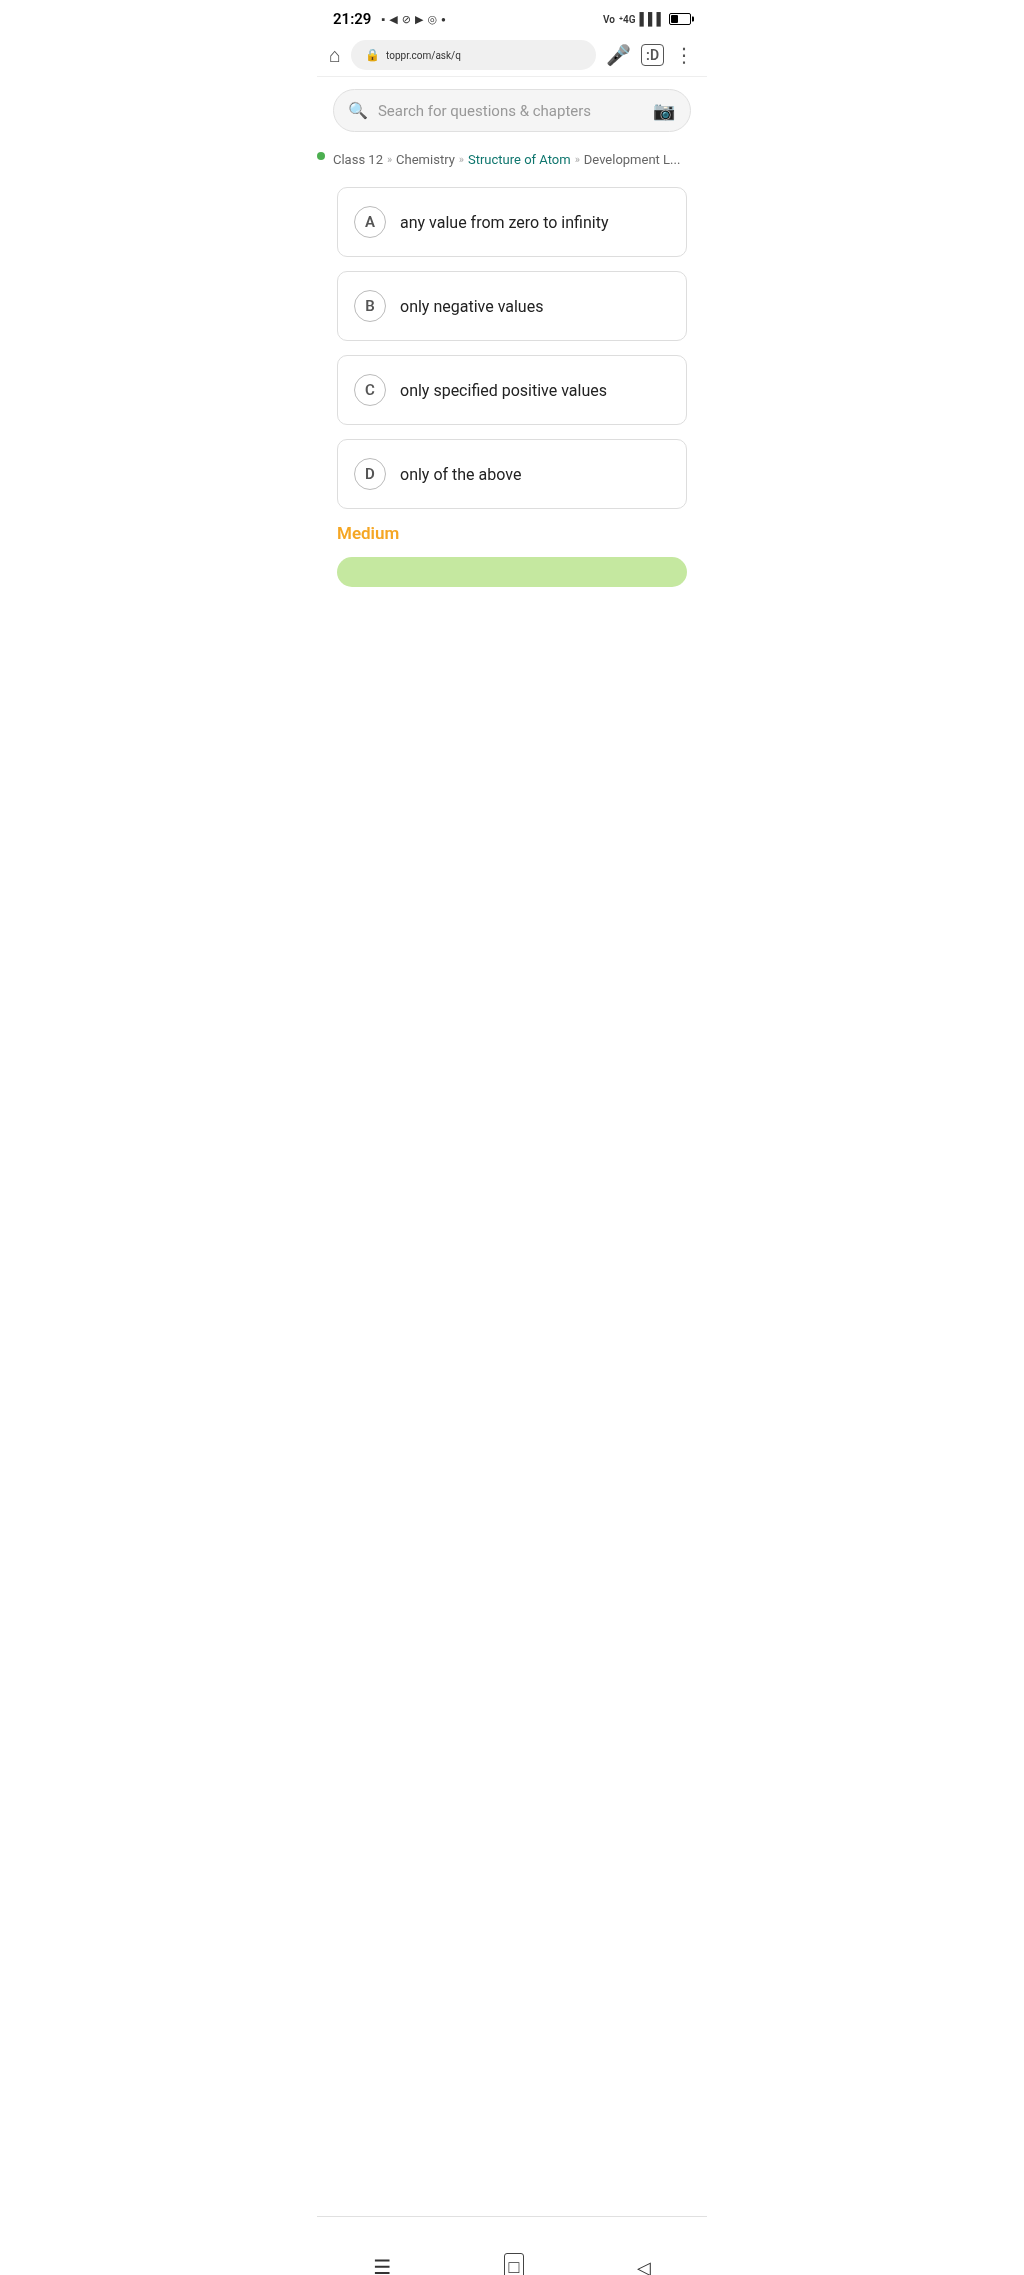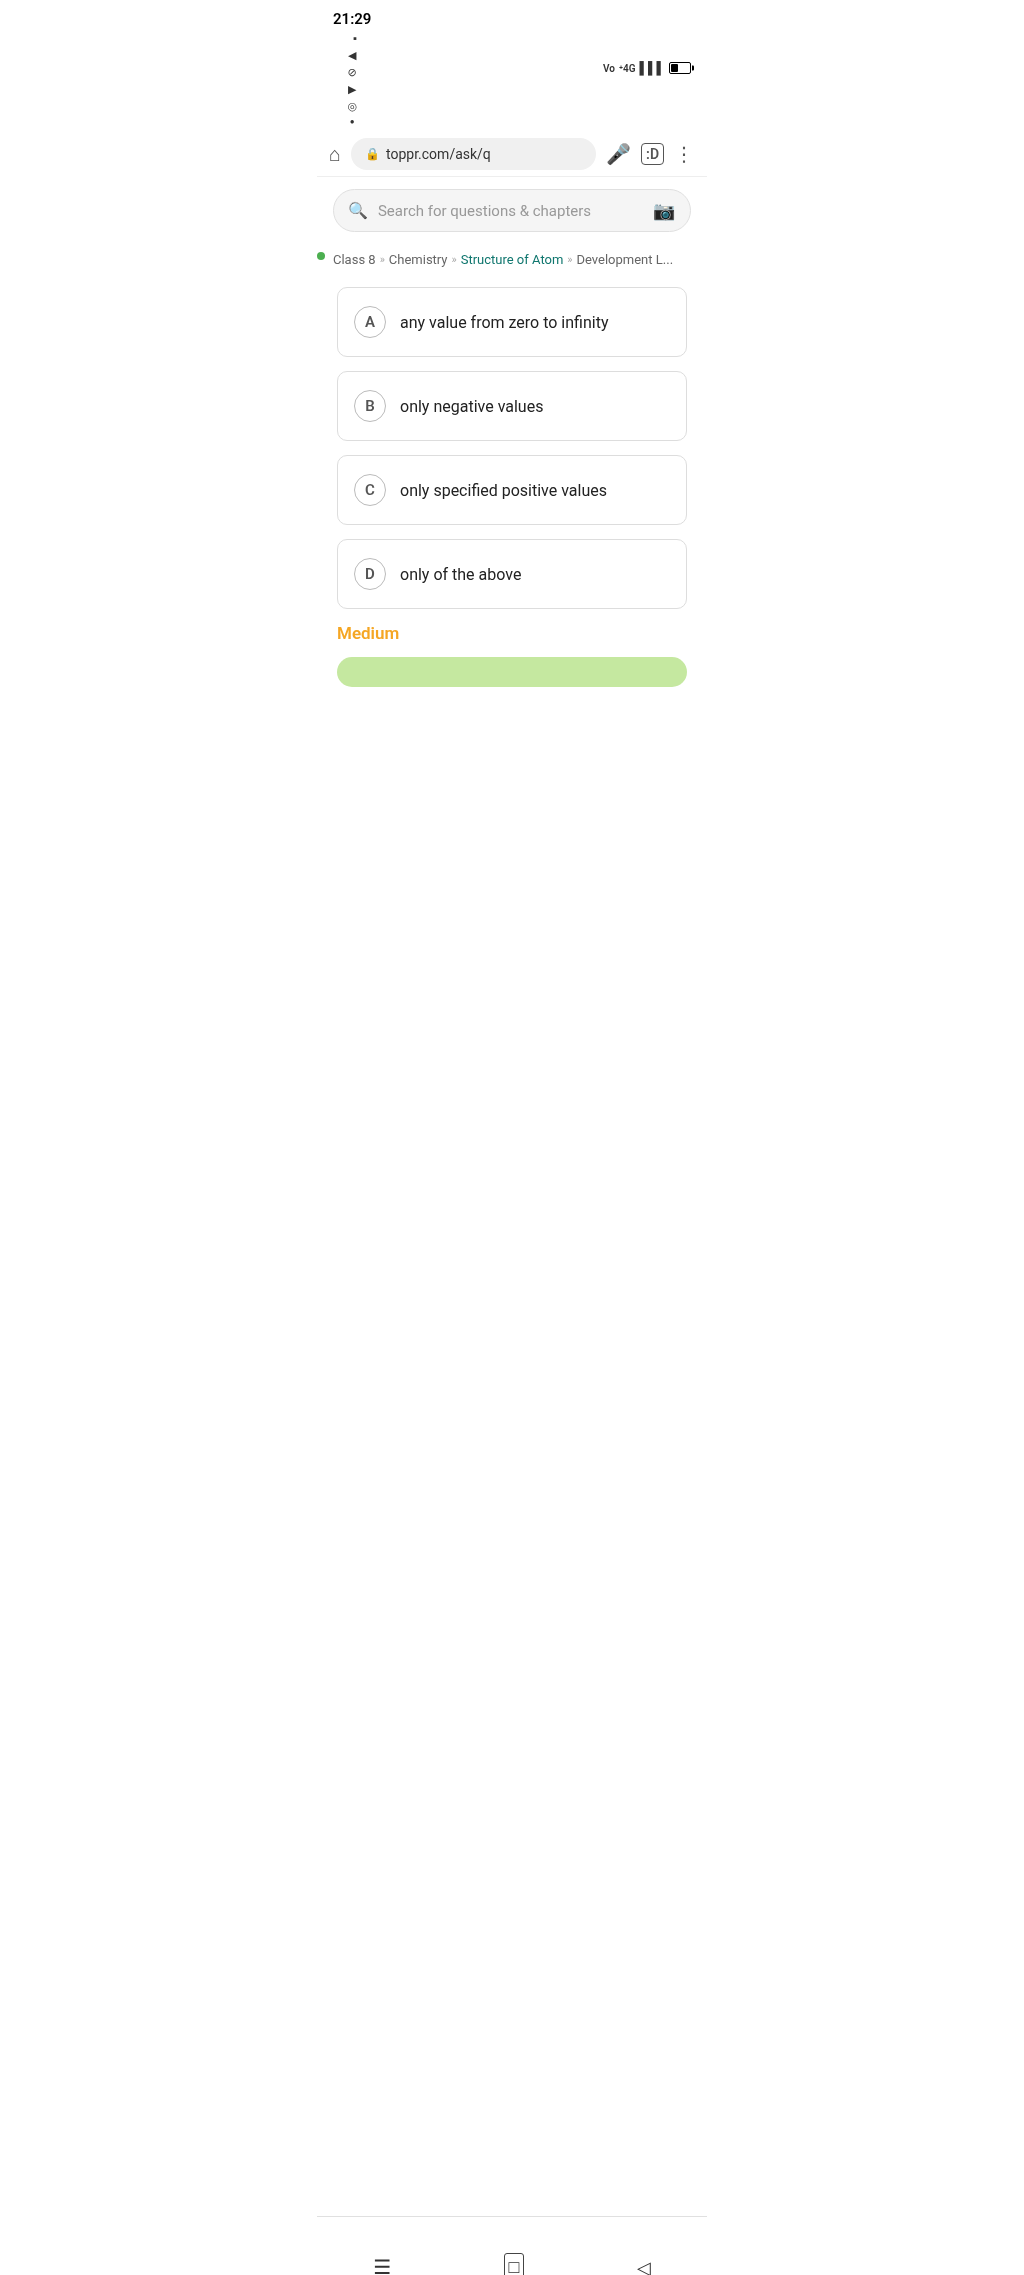--- a/index.html
+++ b/index.html
@@ -75,21 +75,21 @@
       padding: 8px 14px;
       display: flex;
       align-items: center;
       gap: 6px;
     }
     .lock-icon {
       font-size: 12px;
       color: #555;
     }
     .url-text {
-      font-size: 14px;
+      font-size: 10px;
       color: #333;
     }
     .browser-mic {
       font-size: 20px;
       color: #555;
     }
     .browser-extra {
       font-size: 14px;
       color: #555;
       border: 1.5px solid #555;
@@ -298,21 +298,20 @@
     }
 
     .bottom-spacer {
       height: 110px;
     }
 
     .status-left {
       display: flex;
       align-items: center;
       gap: 4px;
-      flex-direction: column;
     }
     .status-right {
       display: flex;
       align-items: center;
       gap: 4px;
     }
   </style>
 </head>
 <body>
 
@@ -351,21 +350,21 @@
   <div class="search-bar">
     <span class="search-icon-wrap">🔍</span>
     <span class="search-placeholder">Search for questions &amp; chapters</span>
     <span class="camera-icon">📷</span>
   </div>
 </div>
 
 <div class="breadcrumb-wrap">
   <div class="green-dot"></div>
   <nav class="breadcrumb">
-    <span style="color:#666;">Class 8</span>
+    <span style="color:#666;">Class 12</span>
     <span class="breadcrumb-sep">»</span>
     <span style="color:#666;">Chemistry</span>
     <span class="breadcrumb-sep">»</span>
     <span style="color:#0f766e;">Structure of Atom</span>
     <span class="breadcrumb-sep">»</span>
     <span style="color:#666;">Development L...</span>
   </nav>
 </div>
 
 <div class="content">

